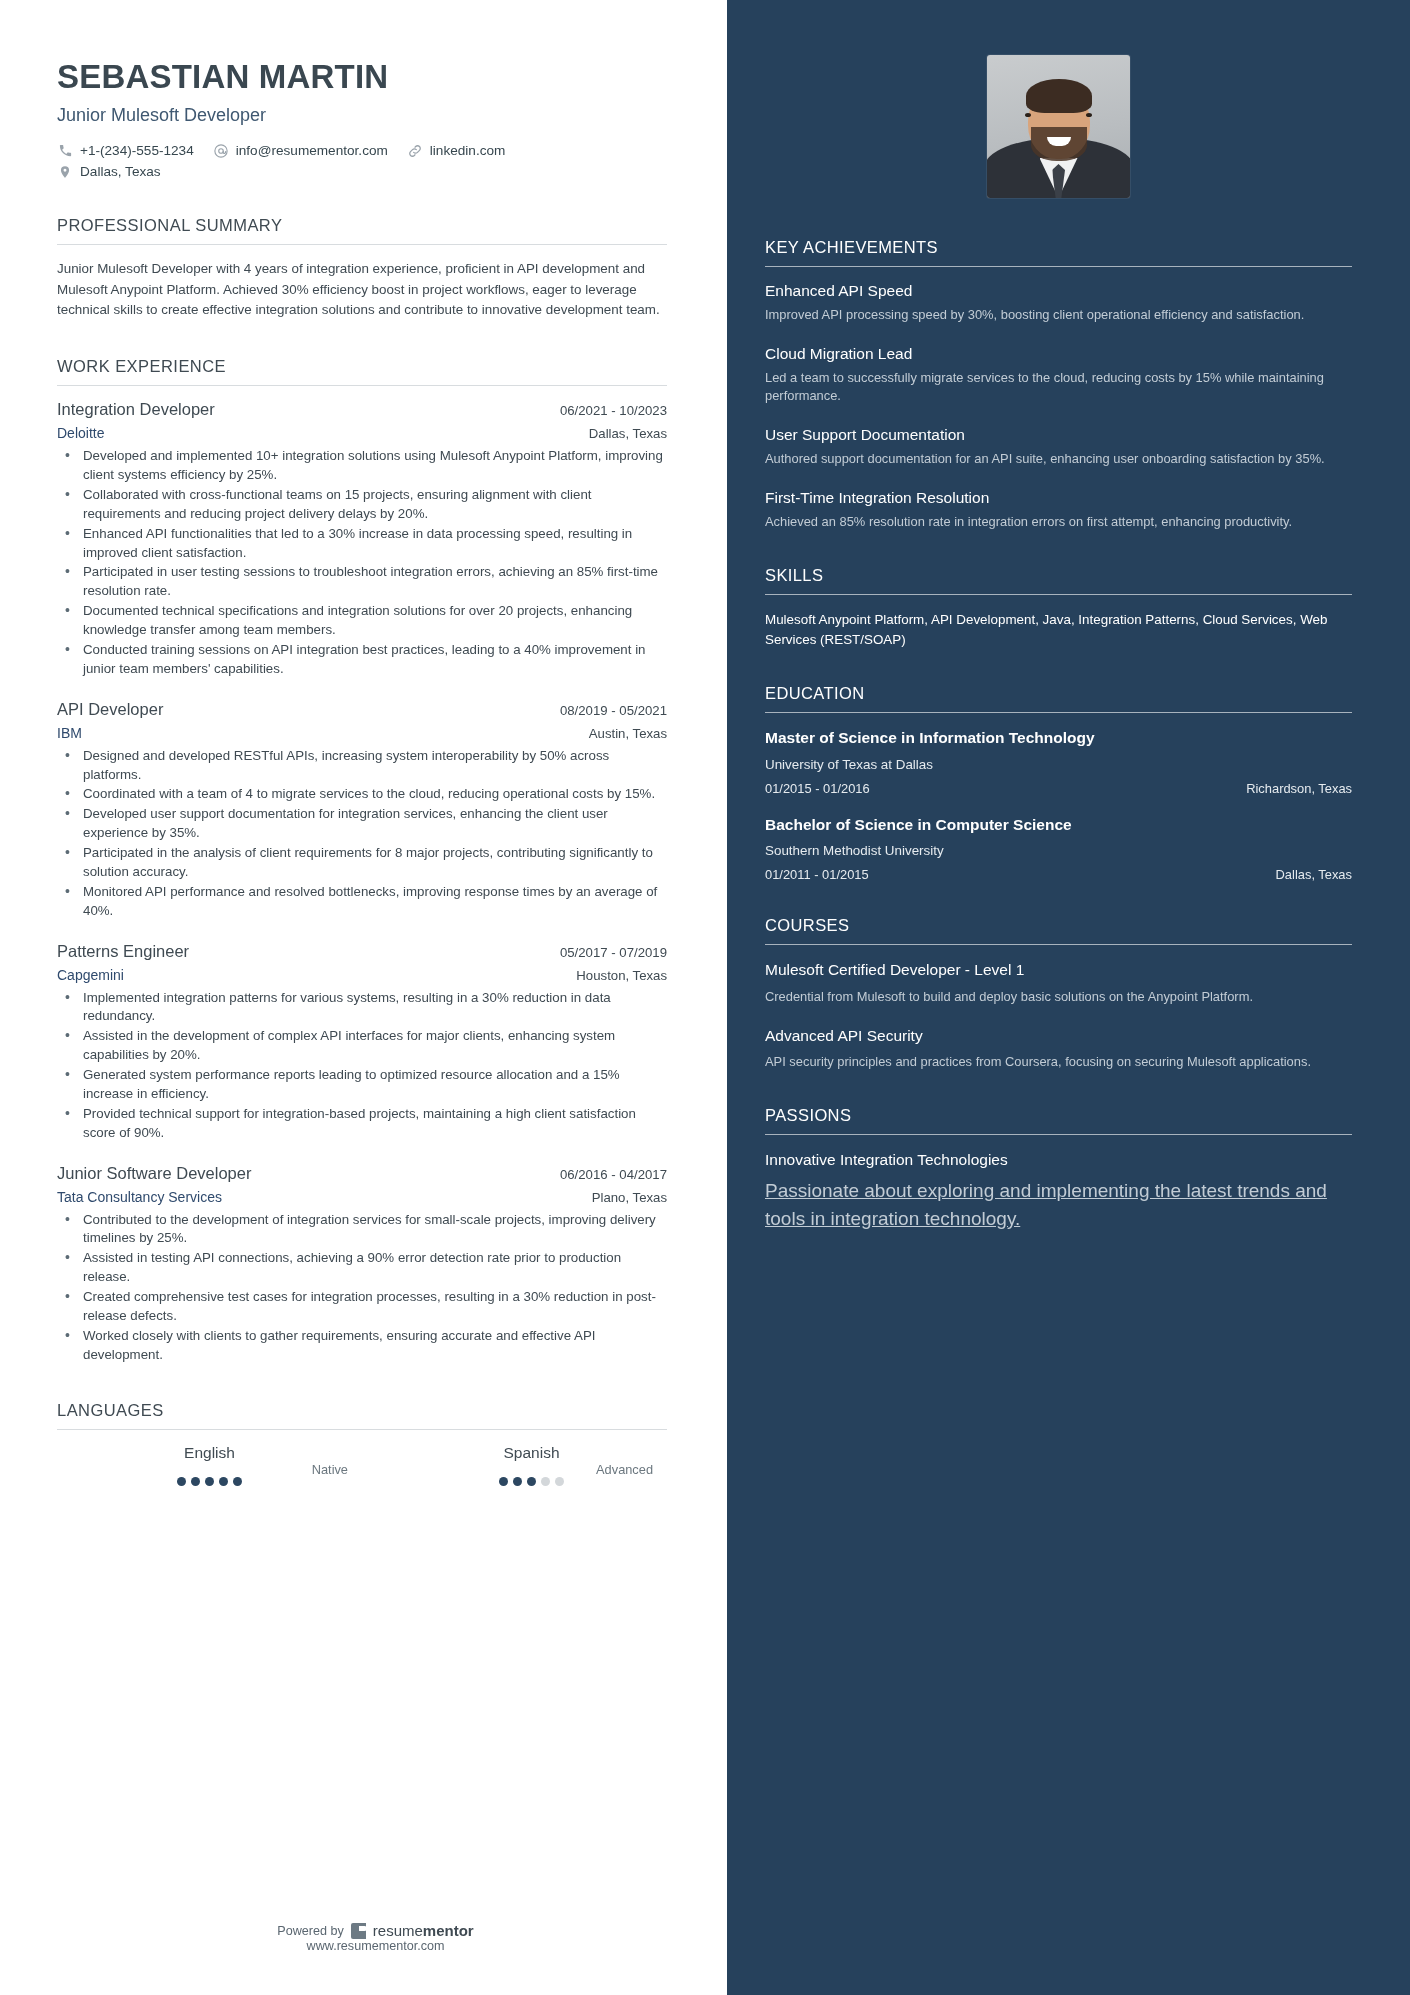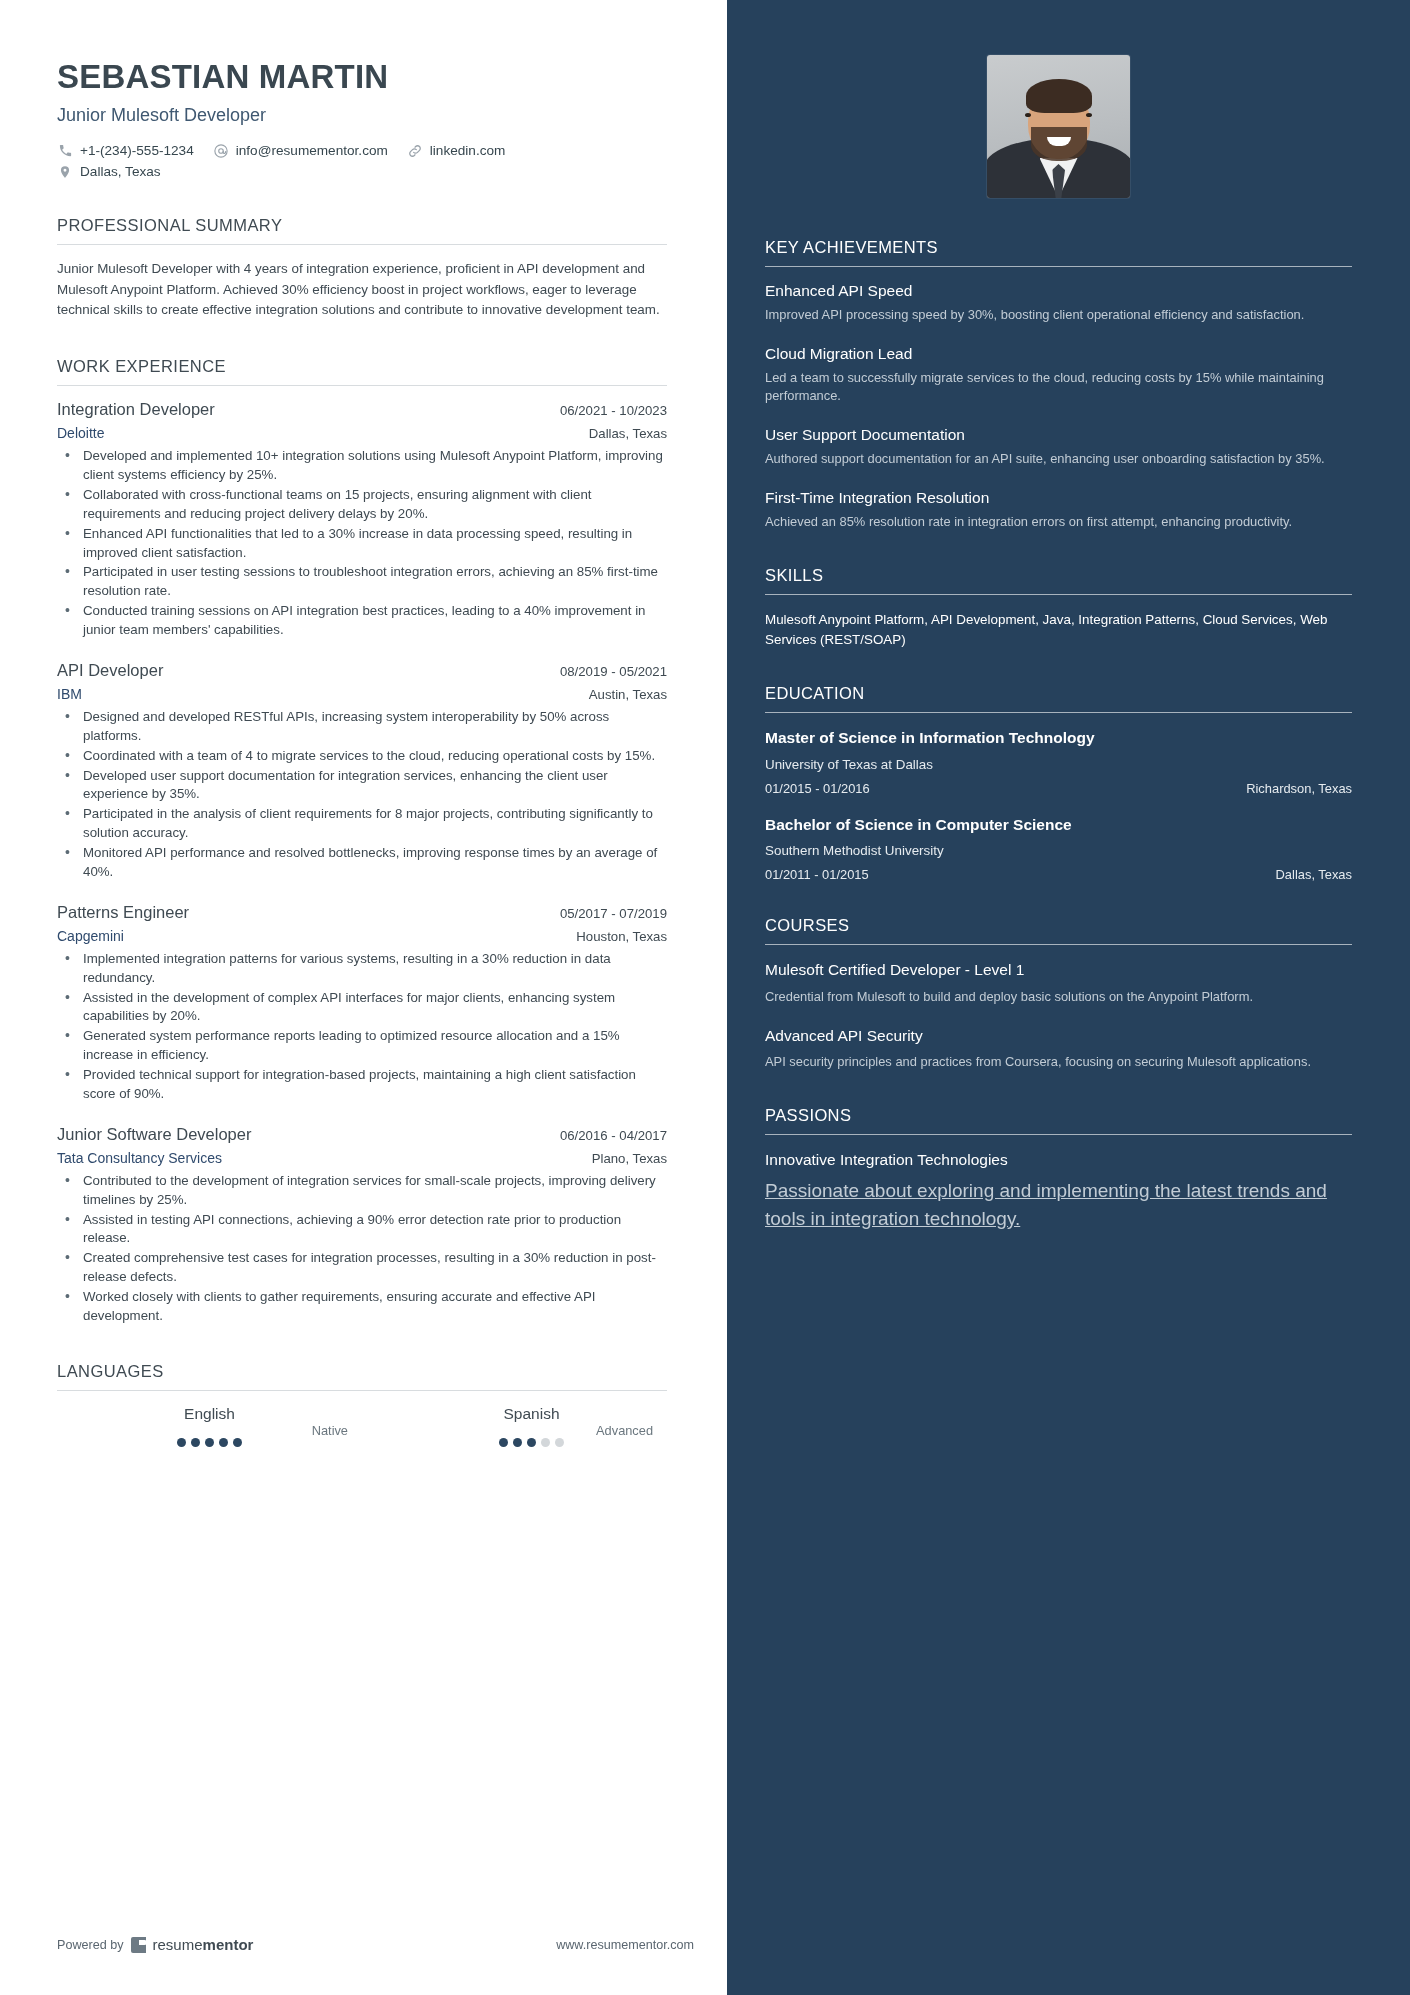--- a/index.html
+++ b/index.html
@@ -58,21 +58,21 @@
   .lang-block { display:flex; align-items:center; width:50%;flex-direction:column; }
   .lang-name { font-size:15.5px; }
   .lang-level { font-size:12.8px; color:#6b777f; margin-left:auto; margin-right:14px; }
   .dots { display:flex; gap:5px; }
   .dot { width:9px; height:9px; border-radius:50%; background:#2c4761; }
   .dot.off { background:#d3d7da; }
 
   .footer {
     position:absolute; left:57px; right:33px; bottom:42px;
     display:flex; align-items:center; justify-content:space-between;
-    font-size:12.6px; color:#5a6670;
+    font-size:12.6px; color:#5a6670;flex-direction:column;
   }
   .brand { display:flex; align-items:center; gap:7px; }
   .brand-mark {
     width:15px; height:16px; background:#6d7a84; border-radius:2px 0 0 2px;
     position:relative; display:inline-block;
   }
   .brand-mark::after{
     content:""; position:absolute; right:-1px; top:3px; width:8px; height:5px;
     background:#fff; border-radius:0 3px 3px 0;
   }
@@ -195,20 +195,21 @@
         </div>
         <div class="job-sub">
           <span class="job-company">Deloitte</span>
           <span class="job-loc">Dallas, Texas</span>
         </div>
         <ul class="bullets">
           <li>Developed and implemented 10+ integration solutions using Mulesoft Anypoint Platform, improving client systems efficiency by 25%.</li>
           <li>Collaborated with cross-functional teams on 15 projects, ensuring alignment with client requirements and reducing project delivery delays by 20%.</li>
           <li>Enhanced API functionalities that led to a 30% increase in data processing speed, resulting in improved client satisfaction.</li>
           <li>Participated in user testing sessions to troubleshoot integration errors, achieving an 85% first-time resolution rate.</li>
+          <li>Documented technical specifications and integration solutions for over 20 projects, enhancing knowledge transfer among team members.</li>
           <li>Conducted training sessions on API integration best practices, leading to a 40% improvement in junior team members' capabilities.</li>
         </ul>
       </div>
 
       <div class="job">
         <div class="job-head">
           <span class="job-role">API Developer</span>
           <span class="job-dates">08/2019 - 05/2021</span>
         </div>
         <div class="job-sub">

